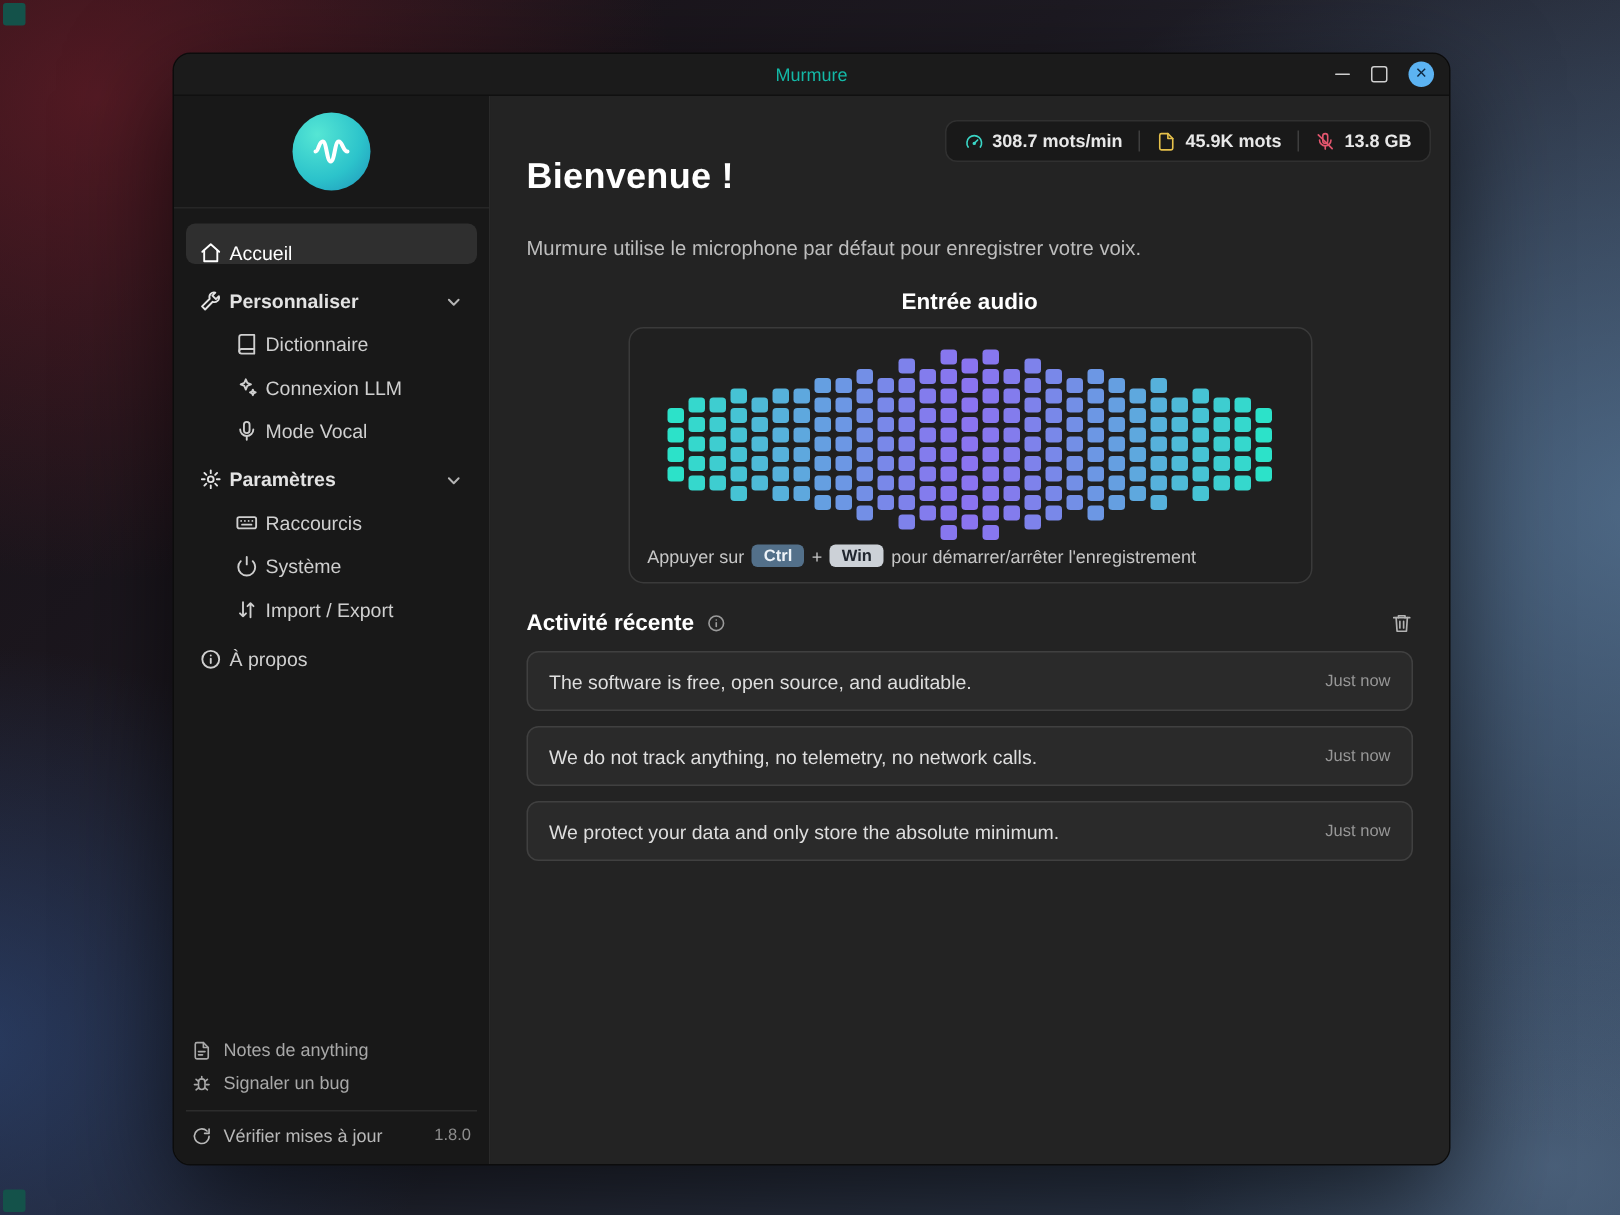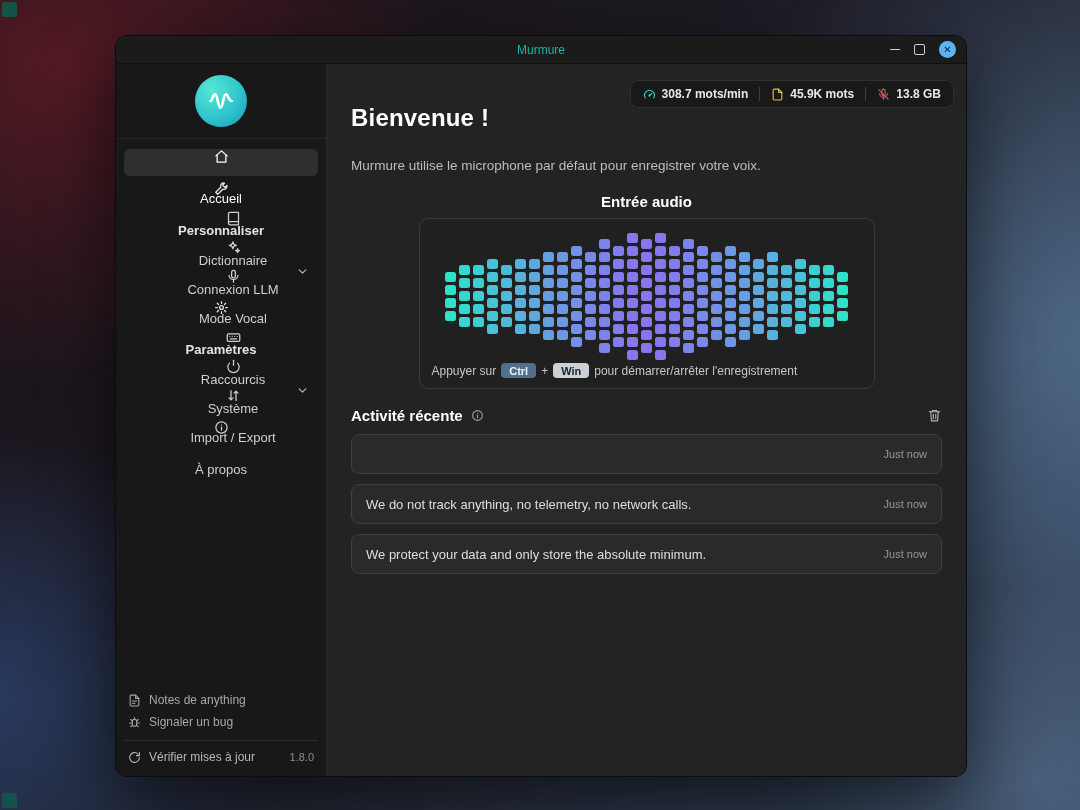--- a/index.html
+++ b/index.html
@@ -36,22 +36,22 @@
 
   
   .sidebar{flex:0 0 210px;background:#181818;border-right:1px solid #2a2a2a;
     display:flex;flex-direction:column;min-height:0;}
   .logo-area{flex:0 0 74px;display:flex;align-items:center;justify-content:center;
     border-bottom:1px solid #262626;}
   .logo{width:52px;height:52px;border-radius:50%;
     background:radial-gradient(circle at 32% 28%, #55e6d4, #2cc3cb 58%, #1f93ba);
     display:flex;align-items:center;justify-content:center;color:#ffffff;}
   .nav{padding:10px 8px 0;}
-  .nav-item{display:flex;align-items:center;gap:27px;height:27px;padding:0 9px;
-    border-radius:6px;color:#cfcfcf;font-size:13px;cursor:pointer;margin-bottom:3px;flex-direction:column;}
+  .nav-item{display:flex;align-items:flex-end;gap:5px;height:27px;padding:0 9px;
+    border-radius:6px;color:#cfcfcf;font-size:13px;cursor:pointer;margin-bottom:3px;}
   .nav-item.active{background:#2f2f2f;color:#ffffff;}
   .nav-item.group{font-weight:700;color:#e3e3e3;margin-top:5px;}
   .nav-item .chev{margin-left:auto;color:#b5b5b5;}
   .subnav{margin-left:24px;}
   .subnav .nav-item{height:26px;}
 
   .sidebar-footer{margin-top:auto;padding:6px 12px 8px;}
   .foot-link{display:flex;align-items:center;gap:8px;height:22px;color:#a8a8a8;font-size:12px;cursor:pointer;}
   .foot-divider{height:1px;background:#2c2c2c;margin:7px -4px 5px;}
   .update-row{display:flex;align-items:center;gap:8px;height:22px;color:#b8b8b8;font-size:12px;cursor:pointer;}
@@ -559,20 +559,21 @@
           <svg class="ic" viewBox="0 0 24 24" fill="none" stroke="currentColor" stroke-width="1.8" stroke-linecap="round" stroke-linejoin="round">
               <path d="M3.5 6h17"></path>
               <path d="M8.5 6V4h7v2"></path>
               <path d="M6 6l1 14.5h10L18 6"></path>
               <path d="M10 10v7M14 10v7"></path>
             </svg>
         </span>
       </div>
 
       <div class="card">
+        <span class="card-text">The software is free, open source, and auditable.</span>
         <span class="card-time">Just now</span>
       </div>
       <div class="card">
         <span class="card-text">We do not track anything, no telemetry, no network calls.</span>
         <span class="card-time">Just now</span>
       </div>
       <div class="card">
         <span class="card-text">We protect your data and only store the absolute minimum.</span>
         <span class="card-time">Just now</span>
       </div>

